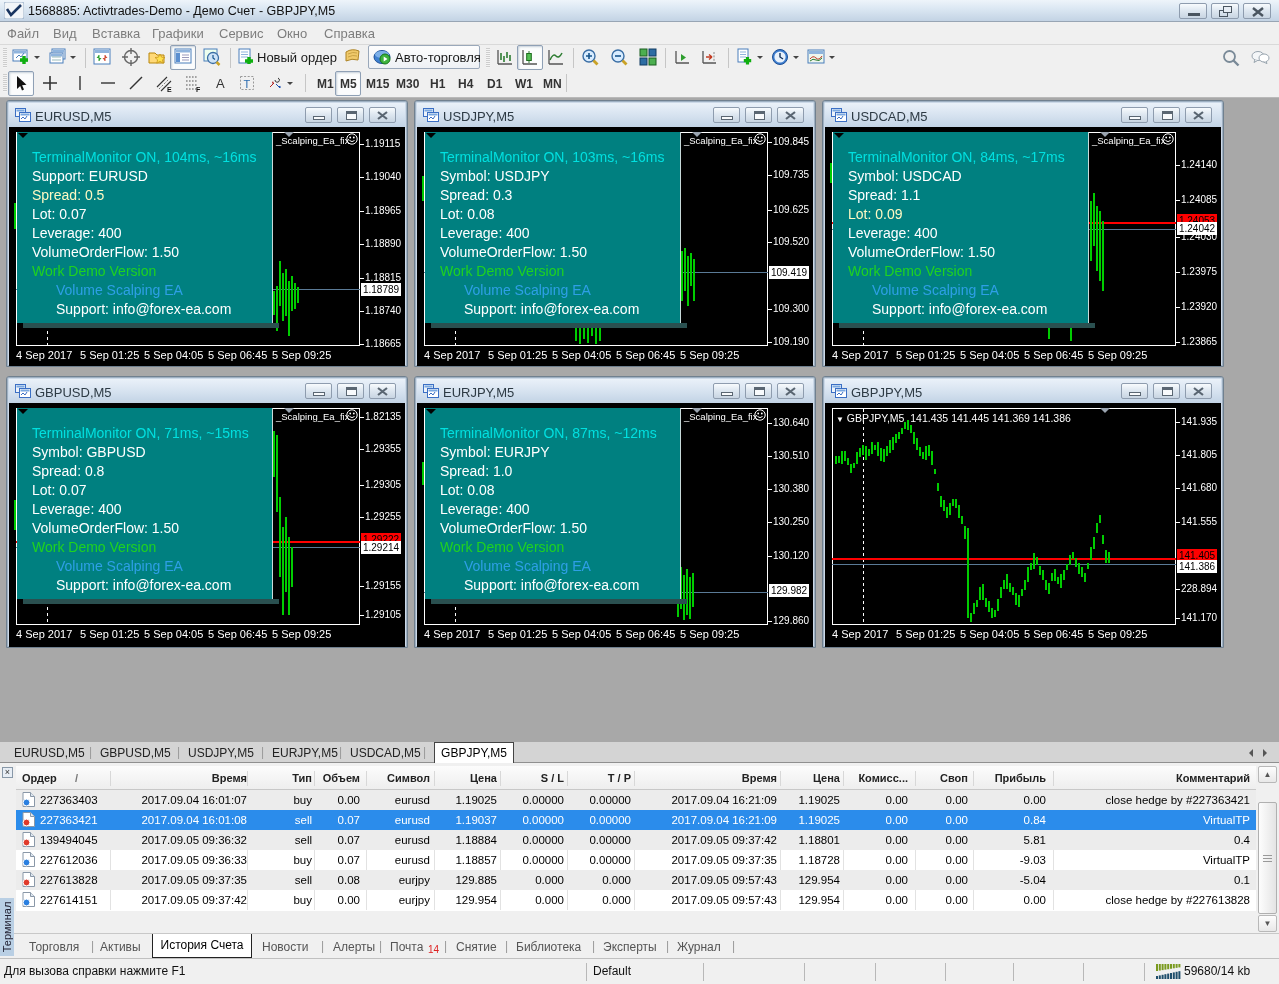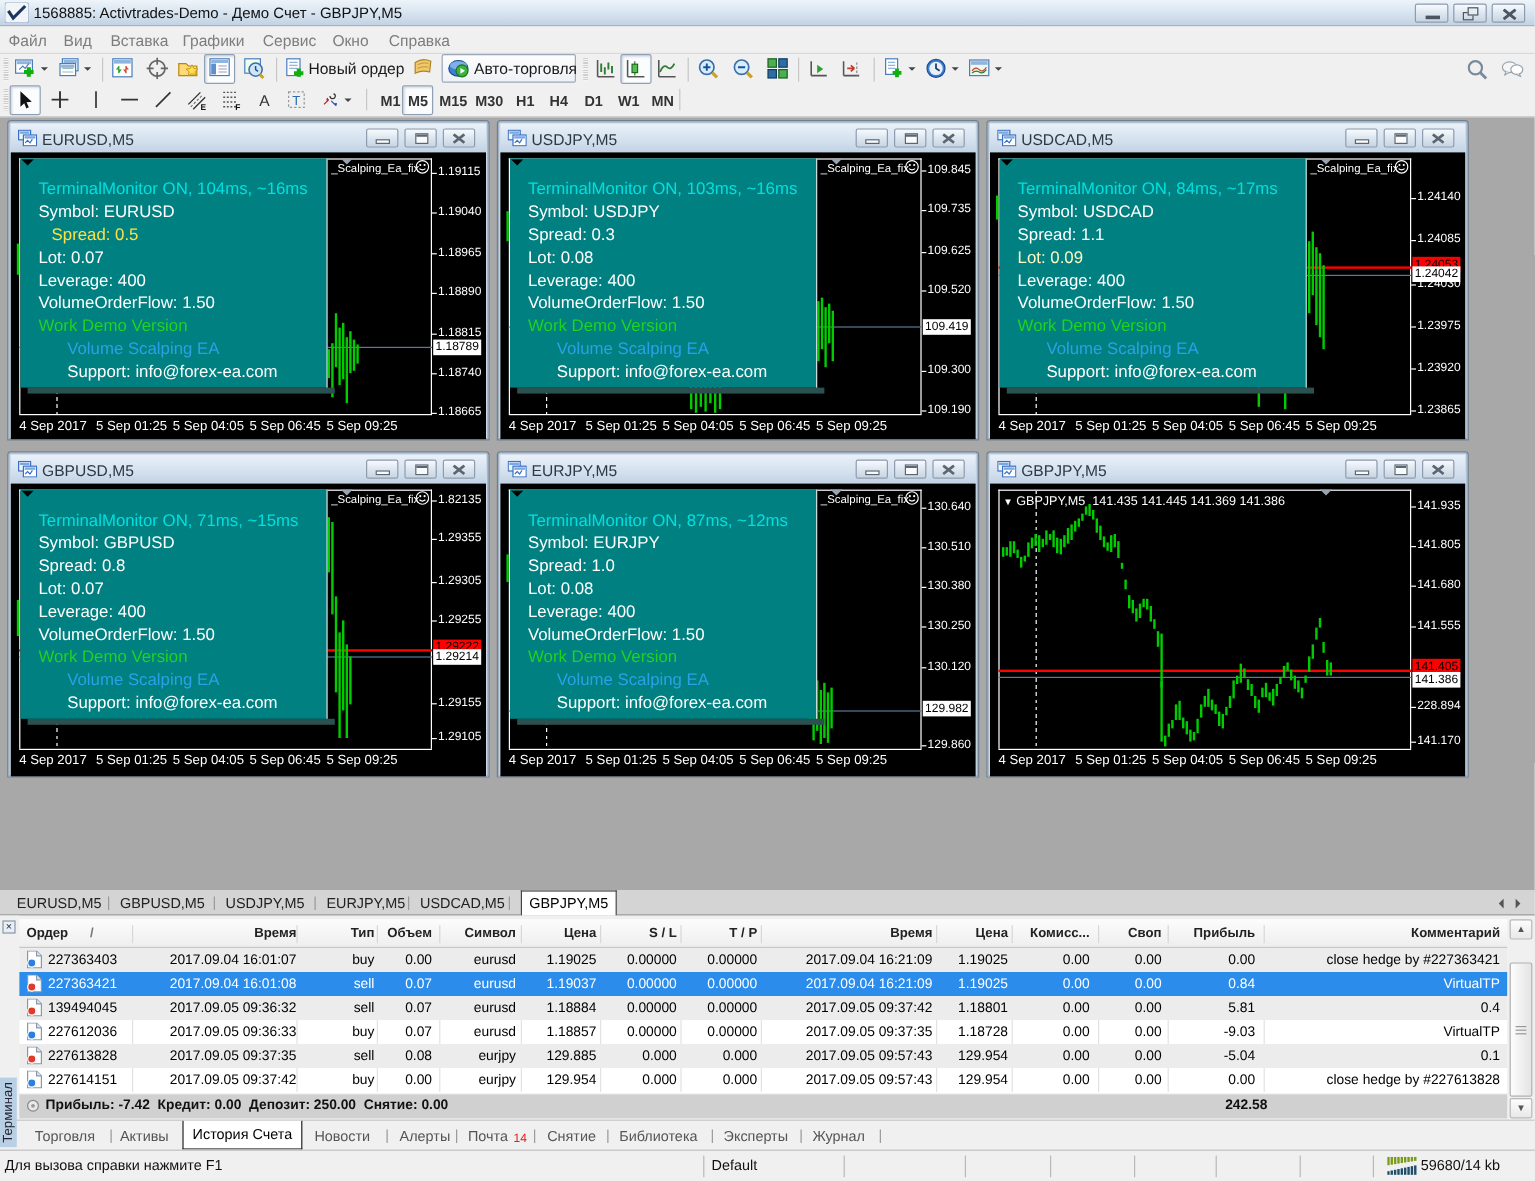--- a/index.html
+++ b/index.html
@@ -350,22 +350,22 @@
       <div class="c" style="left:267px;top:159px;height:45px"></div>
       <div class="c" style="left:270px;top:134px;height:45px"></div>
       <div class="c" style="left:273px;top:146px;height:48px"></div>
       <div class="c" style="left:276px;top:142px;height:47px"></div>
       <div class="c" style="left:279px;top:154px;height:55px"></div>
       <div class="c" style="left:282px;top:149px;height:35px"></div>
       <div class="c" style="left:285px;top:156px;height:26px"></div>
       <div class="c" style="left:288px;top:160px;height:16px"></div>
       <div class="panel">
         <div style="position:absolute;left:15px;top:17px;color:#00e0e0">TerminalMonitor ON, 104ms, ~16ms</div>
-        <div style="position:absolute;left:15px;top:36px;color:#ffffff">Symbol: EURUSD</div>
-        <div style="position:absolute;left:26px;top:55px;color:#fde047">Spread: 0.5</div>
+        <div style="position:absolute;left:15px;top:36px;color:#ffffff">Support: EURUSD</div>
+        <div style="position:absolute;left:15px;top:55px;color:#fef9c3">Spread: 0.5</div>
         <div style="position:absolute;left:15px;top:74px;color:#ffffff">Lot: 0.07</div>
         <div style="position:absolute;left:15px;top:93px;color:#ffffff">Leverage: 400</div>
         <div style="position:absolute;left:15px;top:112px;color:#ffffff">VolumeOrderFlow: 1.50</div>
         <div style="position:absolute;left:15px;top:131px;color:#1fd31f">Work Demo Version</div>
         <div style="position:absolute;left:39px;top:150px;color:#2e9fe6">Volume Scalping EA</div>
         <div style="position:absolute;left:39px;top:169px;color:#ffffff">Support: info@forex-ea.com</div>
       </div>
       <div class="pshadow"></div>
       <div class="ptri"></div>
       <div class="eaname">_Scalping_Ea_fix</div>
@@ -1006,28 +1006,20 @@
         <div class="cr" style="right:692px">0.000</div>
         <div class="cr" style="right:625px">0.000</div>
         <div class="cr" style="right:479px">2017.09.05 09:57:43</div>
         <div class="cr" style="right:416px">129.954</div>
         <div class="cr" style="right:348px">0.00</div>
         <div class="cr" style="right:288px">0.00</div>
         <div class="cr" style="right:210px">0.00</div>
         <div class="cr" style="right:6px">close hedge by #227613828</div>
       </div>
     </div>
-  <div id="tsummary">
-    <svg width="11" height="11" viewBox="0 0 11 11" style="position:absolute;left:6px;top:4px">
-      <circle cx="5.5" cy="5.5" r="4.5" fill="#e8e8e8" stroke="#888"></circle>
-        <circle cx="5.5" cy="5.5" r="1.6" fill="#999"></circle>
-      </svg>
-    <span style="position:absolute;left:22px;top:3px">Прибыль: -7.42&nbsp; Кредит: 0.00&nbsp; Депозит: 250.00&nbsp; Снятие: 0.00</span>
-    <span style="position:absolute;left:1005px;top:3px">242.58</span>
-  </div>
   <div id="vscroll">
     <div class="varrow" style="top:0">▲</div>
     <div id="vthumb"></div>
     <div class="varrow" style="top:149px">▼</div>
   </div>
   <div id="lstrip">
       <div class="x">×</div>
     </div>
 </div>
 <div id="btabs">

